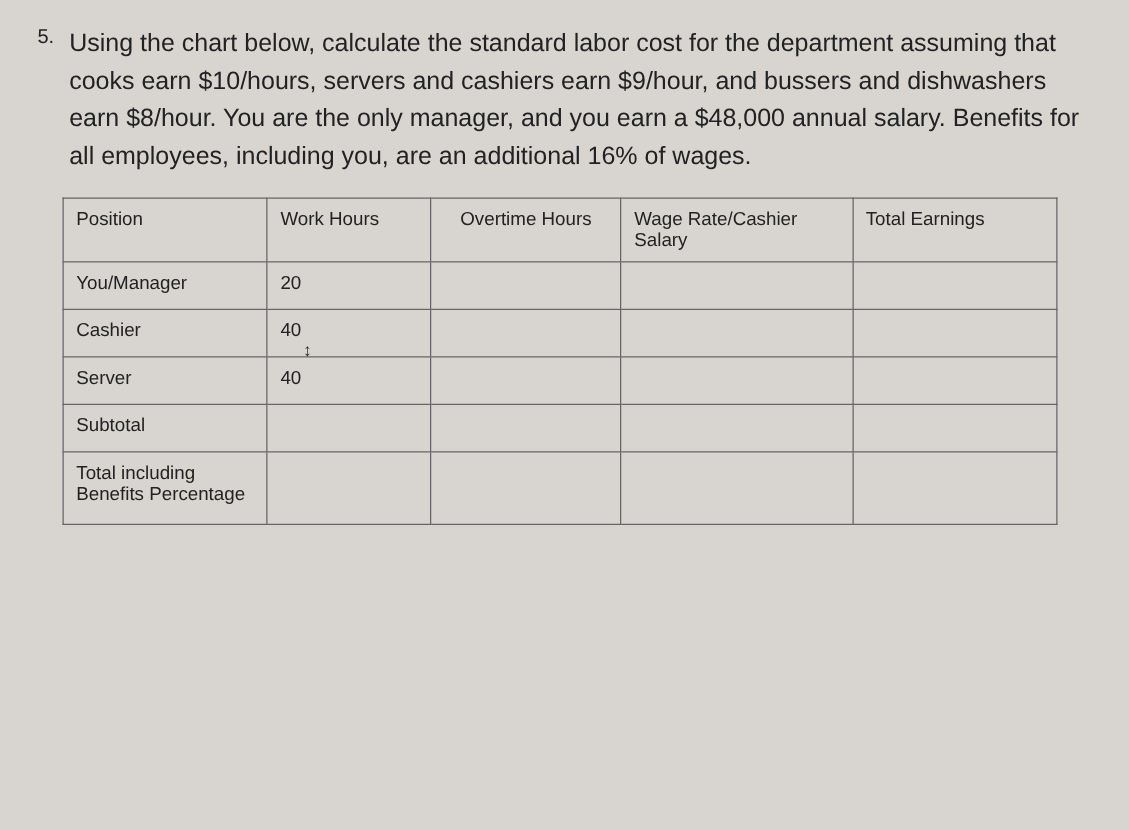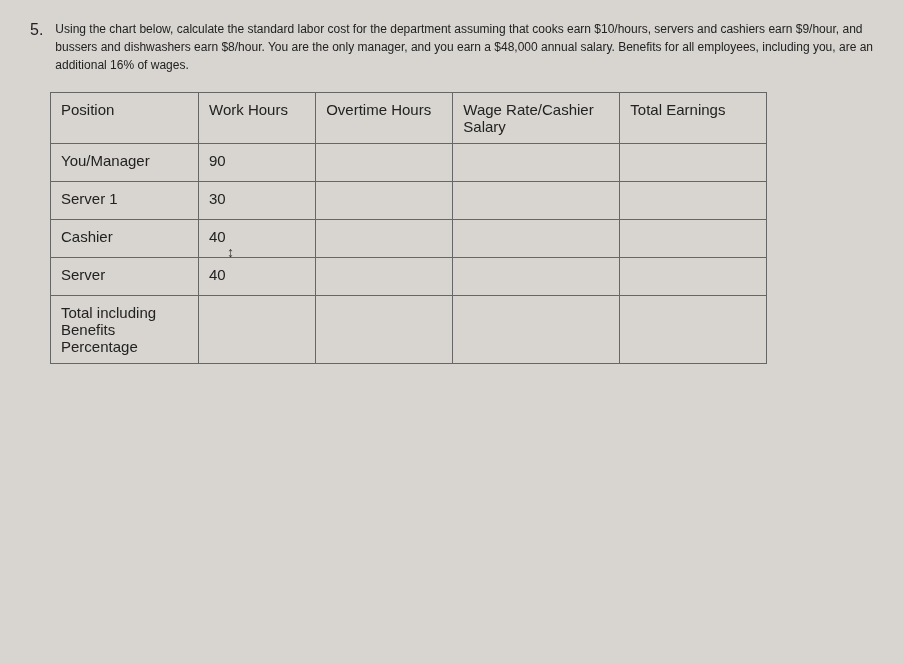--- a/index.html
+++ b/index.html
@@ -20,45 +20,45 @@
       align-items: flex-start;
       gap: 12px;
       margin-bottom: 18px;
     }
     .question-number {
       font-size: 16px;
       padding-top: 1px;
       white-space: nowrap;
     }
     .question-text {
-      font-size: 12px;
+      font-size: 20px;
       line-height: 1.5;
     }
     table {
       border-collapse: collapse;
-      width: 717px;
+      width: 796px;
       margin-left: 20px;
       background: #d8d5d0;
     }
     th, td {
       border: 1px solid #666;
       padding: 8px 10px;
       text-align: left;
       vertical-align: top;
       font-size: 15px;
       font-weight: normal;
       height: 38px;
     }
     th {
       background: #d8d5d0;
       font-weight: normal;
     }
     .col-position { width: 150px; }
     .col-hours { width: 120px; }
-    .col-overtime { width: 140px; }
+    .col-overtime { width: 140px; text-align: center; }
     .col-wage { width: 170px; }
     .col-total { width: 150px; }
     .tall-row td {
       height: 58px;
     }
     .cursor-cell {
       position: relative;
     }
     .cursor-mark {
       position: absolute;
@@ -82,28 +82,21 @@
       <th class="col-position">Position</th>
       <th class="col-hours">Work Hours</th>
       <th class="col-overtime">Overtime Hours</th>
       <th class="col-wage">Wage Rate/Cashier Salary</th>
       <th class="col-total">Total Earnings</th>
     </tr>
   </thead>
   <tbody>
     <tr>
       <td>You/Manager</td>
-      <td>90</td>
-      <td></td>
-      <td></td>
-      <td></td>
-    </tr>
-    <tr>
-      <td>Server 1</td>
-      <td>30</td>
+      <td>20</td>
       <td></td>
       <td></td>
       <td></td>
     </tr>
     <tr>
       <td>Cashier</td>
       <td class="cursor-cell">
         <span>40</span>
         <span class="cursor-mark">↕</span>
       </td>
@@ -111,20 +104,27 @@
       <td></td>
       <td></td>
     </tr>
     <tr>
       <td>Server</td>
       <td>40</td>
       <td></td>
       <td></td>
       <td></td>
     </tr>
+    <tr>
+      <td>Subtotal</td>
+      <td></td>
+      <td></td>
+      <td></td>
+      <td></td>
+    </tr>
     <tr class="tall-row">
       <td>Total including Benefits Percentage</td>
       <td></td>
       <td></td>
       <td></td>
       <td></td>
     </tr>
   </tbody>
 </table>
 

